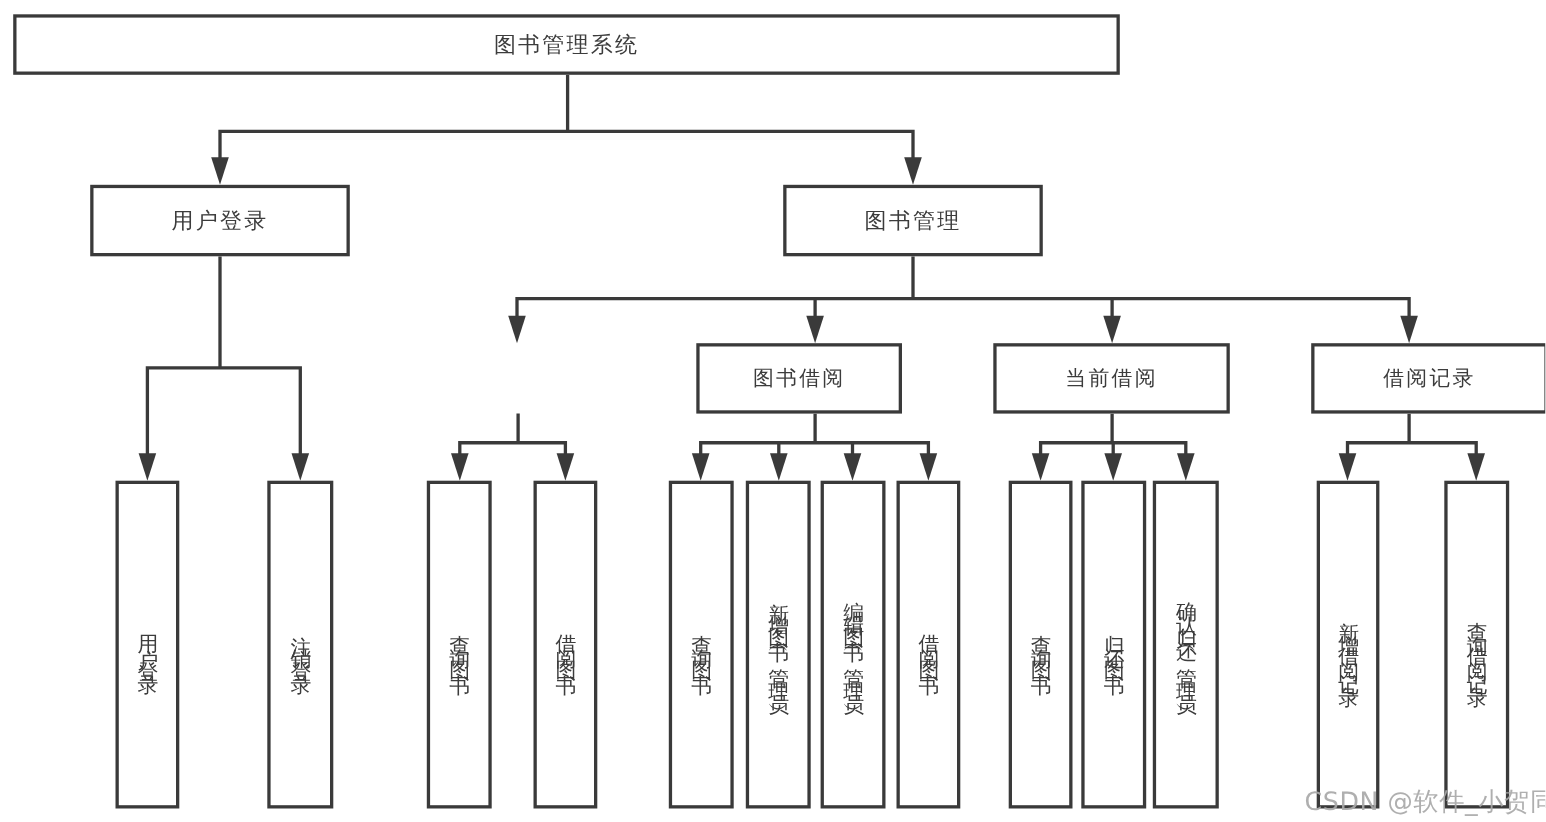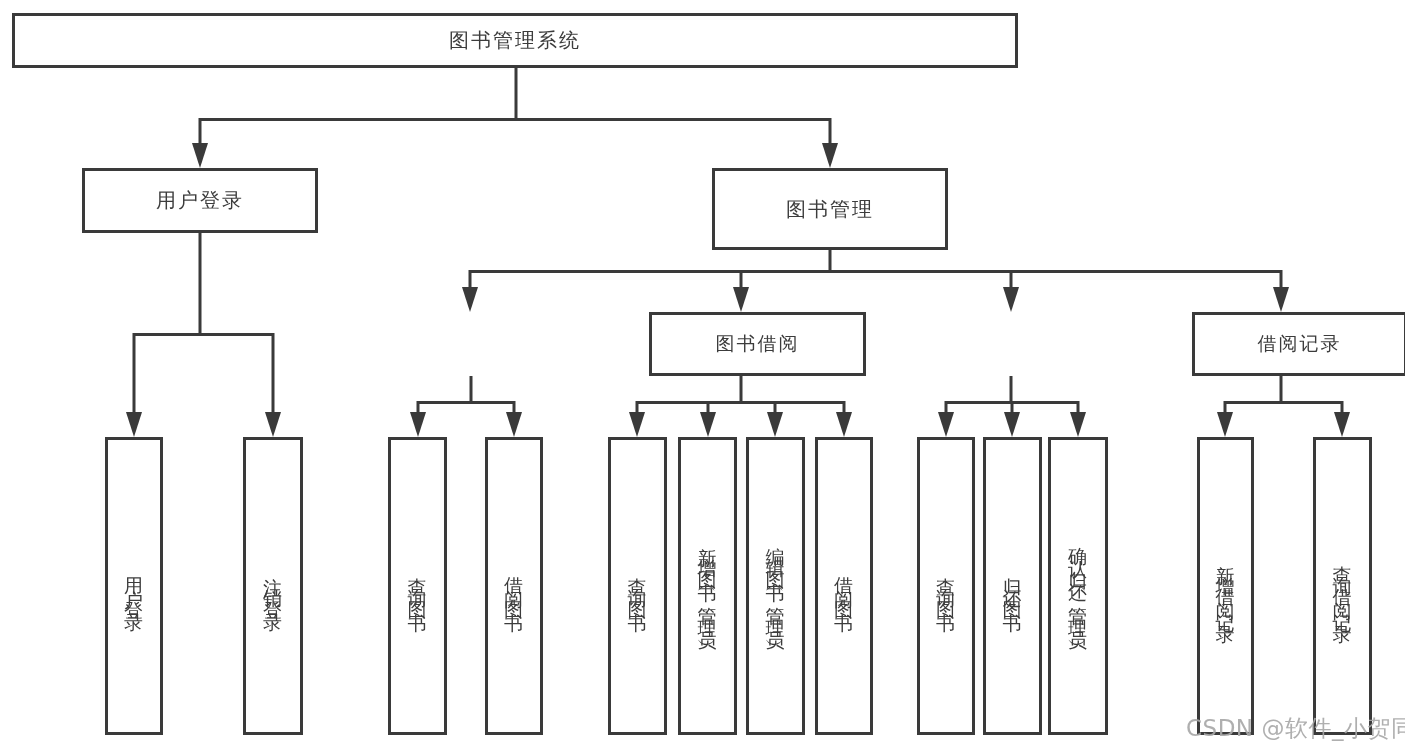--- a/index.html
+++ b/index.html
@@ -73,26 +73,29 @@
     </g>
   </svg>
 
   <div class="box l1" style="left:12px;top:13px;width:1006px;height:55px;">
     <span class="h-label">图书管理系统</span>
   </div>
 
   <div class="box l2" style="left:82px;top:168px;width:236px;height:65px;">
     <span class="h-label">用户登录</span>
   </div>
-  <div class="box l2" style="left:712px;top:168px;width:236px;height:82px;">
+  <div class="box l2" style="left:712px;top:168px;width:236px;height:65px;">
     <span class="h-label">图书管理</span>
   </div>
 
-  <div class="box l3" style="left:649px;top:312px;width:217px;height:64px;">
+  <div class="box l3" style="left:633px;top:312px;width:187px;height:64px;">
     <span class="h-label">图书借阅</span>
+  </div>
+  <div class="box l3" style="left:903px;top:312px;width:215px;height:64px;">
+    <span class="h-label">当前借阅</span>
   </div>
   <div class="box l3" style="left:1173px;top:312px;width:215px;height:64px;margin-left:19px;">
     <span class="h-label">借阅记录</span>
   </div>
 
   <div class="box leaf" style="left:105px;top:437px;width:58px;height:298px;">
     <span class="v-label">用户登录</span>
   </div>
   <div class="box leaf" style="left:243px;top:437px;width:60px;height:298px;">
     <span class="v-label">注销登录</span>

